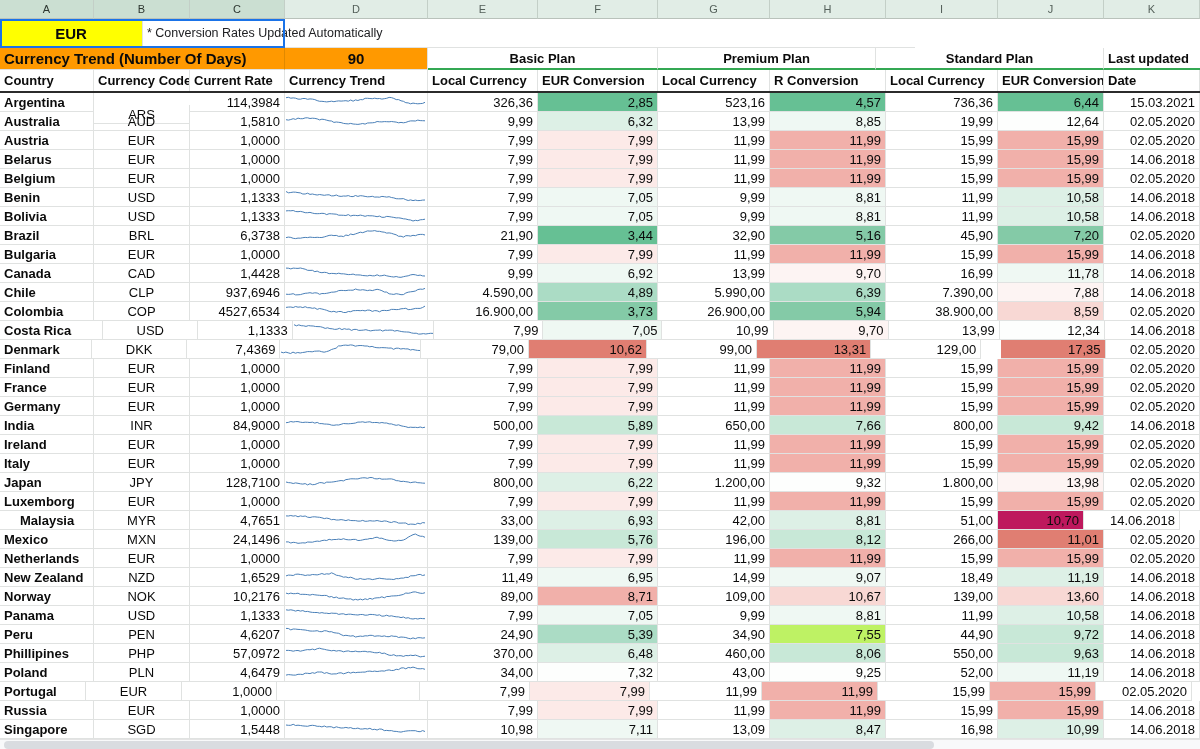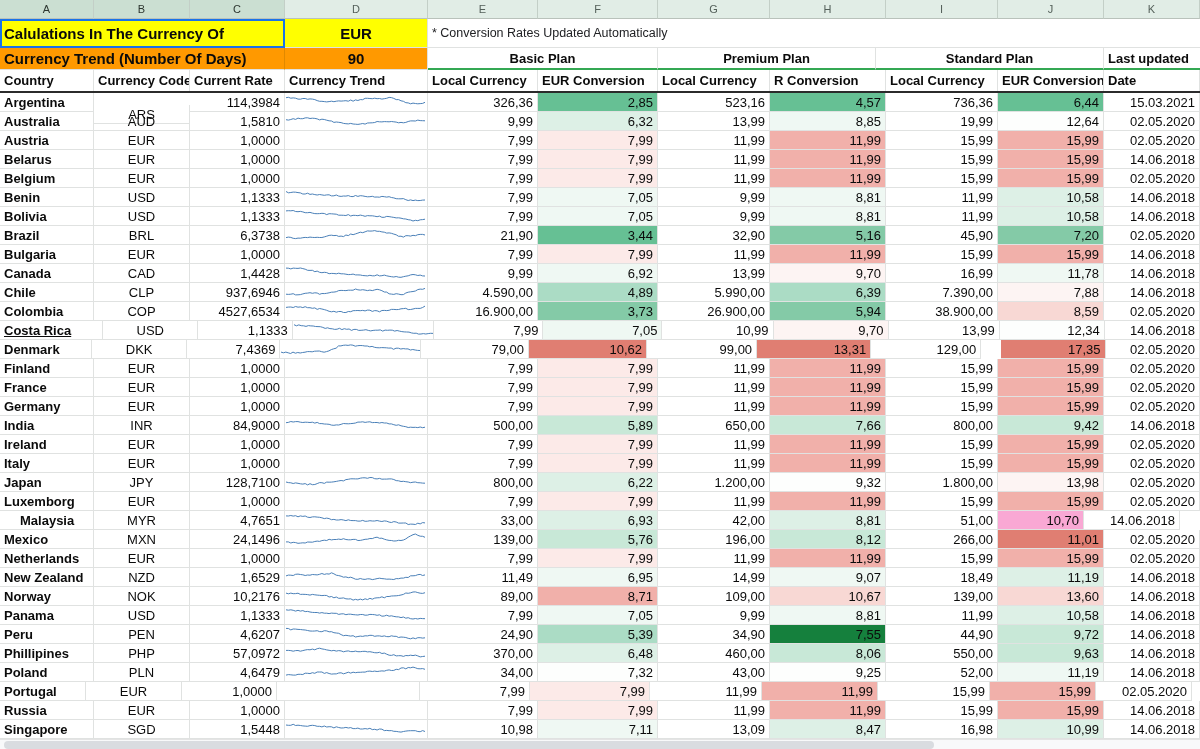--- a/index.html
+++ b/index.html
@@ -59,21 +59,20 @@
       <div class="colhead" style="width: 110px;">E</div>
       <div class="colhead" style="width: 120px;">F</div>
       <div class="colhead" style="width: 112px;">G</div>
       <div class="colhead" style="width: 116px;">H</div>
       <div class="colhead" style="width: 112px;">I</div>
       <div class="colhead" style="width: 106px;">J</div>
       <div class="colhead" style="width: 96px;">K</div>
     </div>
 
   <div class="frow r1">
-    <div class="cell title-cell left">Calulations In The Currency Of</div>
     <div class="cell cur-cell">EUR</div>
     <div class="cell note-cell left">* Conversion Rates Updated Automatically</div>
   </div>
 
   <div class="frow r2">
     <div class="cell trend-title left">Currency Trend (Number Of Days)</div>
     <div class="cell days-cell">90</div>
     <div class="cell plan planEF">Basic Plan</div>
     <div class="cell plan planIJ">Premium Plan</div>
     <div class="cell plan planGH">Standard Plan</div>
@@ -277,21 +276,21 @@
         </div>
         <div class="cell num" style="width: 110px;">16.900,00</div>
         <div class="cell num" style="width: 120px; background: rgb(132, 202, 167);">3,73</div>
         <div class="cell num" style="width: 112px;">26.900,00</div>
         <div class="cell num" style="width: 116px; background: rgb(132, 202, 167);">5,94</div>
         <div class="cell num" style="width: 112px;">38.900,00</div>
         <div class="cell num" style="width: 106px; background: rgb(248, 216, 212);">8,59</div>
         <div class="cell num" style="width: 96px;">02.05.2020</div>
       </div>
       <div class="drow">
-        <div class="cell left bold" style="width: 104px; text-decoration: underline;">Costa Rica</div>
+        <div class="cell left bold" style="width: 104px;">Costa Rica</div>
         <div class="cell code" style="width: 96px;">USD</div>
         <div class="cell num" style="width: 95px;">1,1333</div>
         <div class="cell spark" style="width: 143px;">
           <svg width="142" height="18">
             <polyline points="1.0,3.7 3.4,4.8 5.8,3.9 8.2,4.7 10.6,4.8 13.0,5.4 15.4,4.6 17.8,4.9 20.2,5.0 22.6,5.5 25.0,5.6 27.4,5.7 29.8,6.4 32.2,7.4 34.6,6.8 36.9,7.6 39.3,7.8 41.7,8.4 44.1,8.2 46.5,7.3 48.9,8.6 51.3,7.7 53.7,8.3 56.1,8.0 58.5,9.4 60.9,8.4 63.3,8.4 65.7,9.4 68.1,9.3 70.5,9.1 72.9,8.7 75.3,9.4 77.7,9.9 80.1,9.4 82.5,9.2 84.9,9.2 87.3,8.9 89.7,10.1 92.1,9.1 94.5,9.3 96.9,9.1 99.3,9.2 101.7,10.1 104.1,9.5 106.4,10.1 108.8,10.6 111.2,10.9 113.6,11.0 116.0,11.1 118.4,11.9 120.8,12.3 123.2,12.2 125.6,13.1 128.0,13.0 130.4,12.6 132.8,13.0 135.2,12.6 137.6,12.3 140.0,12.4" fill="none" stroke="#4a80b8" stroke-width="1"></polyline>
           </svg>
         </div>
         <div class="cell num" style="width: 110px;">7,99</div>
         <div class="cell num" style="width: 120px; background: rgb(239, 248, 243);">7,05</div>
         <div class="cell num" style="width: 112px;">10,99</div>
@@ -436,21 +435,21 @@
         <div class="cell spark" style="width: 143px;">
           <svg width="142" height="18">
             <polyline points="1.0,4.9 3.4,5.0 5.8,4.5 8.2,5.1 10.6,4.7 13.0,5.8 15.4,4.9 17.8,5.4 20.2,5.0 22.6,6.2 25.0,6.5 27.4,5.9 29.8,5.8 32.2,6.1 34.6,6.3 36.9,6.8 39.3,7.6 41.7,7.1 44.1,7.6 46.5,8.7 48.9,8.4 51.3,9.0 53.7,9.0 56.1,8.6 58.5,9.0 60.9,9.6 63.3,8.8 65.7,9.5 68.1,9.6 70.5,9.6 72.9,10.1 75.3,10.1 77.7,9.4 80.1,10.3 82.5,10.2 84.9,9.7 87.3,10.0 89.7,10.0 92.1,9.5 94.5,10.1 96.9,10.5 99.3,9.9 101.7,10.2 104.1,11.1 106.4,11.5 108.8,10.6 111.2,11.0 113.6,12.1 116.0,12.1 118.4,12.0 120.8,12.0 123.2,13.5 125.6,13.1 128.0,13.2 130.4,13.5 132.8,12.2 135.2,12.9 137.6,11.6 140.0,11.9" fill="none" stroke="#4a80b8" stroke-width="1"></polyline>
           </svg>
         </div>
         <div class="cell num" style="width: 110px;">33,00</div>
         <div class="cell num" style="width: 120px; background: rgb(221, 240, 230);">6,93</div>
         <div class="cell num" style="width: 112px;">42,00</div>
         <div class="cell num" style="width: 116px; background: rgb(221, 240, 230);">8,81</div>
         <div class="cell num" style="width: 112px;">51,00</div>
-        <div class="cell num" style="width: 86px; background: #f9a8d4;">10,70</div>
+        <div class="cell num" style="width: 86px; background: #be185d;">10,70</div>
         <div class="cell num" style="width: 96px;">14.06.2018</div>
       </div>
       <div class="drow">
         <div class="cell left bold" style="width: 94px;">Mexico</div>
         <div class="cell code" style="width: 96px;">MXN</div>
         <div class="cell num" style="width: 95px;">24,1496</div>
         <div class="cell spark" style="width: 143px;">
           <svg width="142" height="18">
             <polyline points="1.0,11.9 3.4,11.9 5.8,13.0 8.2,12.3 10.6,12.6 13.0,13.3 15.4,13.1 17.8,12.8 20.2,13.0 22.6,12.0 25.0,12.1 27.4,12.2 29.8,11.5 32.2,11.1 34.6,11.4 36.9,10.6 39.3,10.2 41.7,10.5 44.1,9.3 46.5,9.9 48.9,9.5 51.3,9.5 53.7,9.1 56.1,9.5 58.5,8.7 60.9,9.5 63.3,9.8 65.7,9.8 68.1,9.4 70.5,9.4 72.9,10.5 75.3,10.4 77.7,9.9 80.1,9.3 82.5,9.2 84.9,8.5 87.3,8.6 89.7,7.6 92.1,7.2 94.5,8.3 96.9,8.2 99.3,9.2 101.7,9.9 104.1,10.4 106.4,10.5 108.8,11.0 111.2,10.9 113.6,10.3 116.0,10.5 118.4,10.0 120.8,8.9 123.2,7.2 125.6,5.9 128.0,4.7 130.4,4.0 132.8,5.3 135.2,6.2 137.6,6.3 140.0,7.3" fill="none" stroke="#4a80b8" stroke-width="1"></polyline>
           </svg>
@@ -532,21 +531,21 @@
         <div class="cell code" style="width: 96px;">PEN</div>
         <div class="cell num" style="width: 95px;">4,6207</div>
         <div class="cell spark" style="width: 143px;">
           <svg width="142" height="18">
             <polyline points="1.0,3.4 3.4,3.5 5.8,4.9 8.2,4.0 10.6,4.1 13.0,4.4 15.4,4.5 17.8,4.8 20.2,5.0 22.6,5.5 25.0,6.0 27.4,6.1 29.8,6.0 32.2,5.7 34.6,6.6 36.9,6.7 39.3,5.7 41.7,5.9 44.1,6.8 46.5,6.7 48.9,7.7 51.3,8.0 53.7,8.3 56.1,9.6 58.5,10.7 60.9,10.3 63.3,10.7 65.7,11.1 68.1,10.7 70.5,12.0 72.9,11.5 75.3,11.1 77.7,11.4 80.1,10.8 82.5,10.9 84.9,10.3 87.3,10.4 89.7,11.3 92.1,10.9 94.5,10.9 96.9,11.4 99.3,10.9 101.7,11.6 104.1,11.7 106.4,10.8 108.8,11.3 111.2,11.3 113.6,12.5 116.0,12.0 118.4,12.2 120.8,12.5 123.2,13.3 125.6,13.8 128.0,12.9 130.4,13.7 132.8,12.7 135.2,12.7 137.6,13.1 140.0,12.8" fill="none" stroke="#4a80b8" stroke-width="1"></polyline>
           </svg>
         </div>
         <div class="cell num" style="width: 110px;">24,90</div>
         <div class="cell num" style="width: 120px; background: rgb(171, 220, 197);">5,39</div>
         <div class="cell num" style="width: 112px;">34,90</div>
-        <div class="cell num" style="width: 116px; background: #15803d;">7,55</div>
+        <div class="cell num" style="width: 116px; background: #bef264;">7,55</div>
         <div class="cell num" style="width: 112px;">44,90</div>
         <div class="cell num" style="width: 106px; background: rgb(200, 232, 215);">9,72</div>
         <div class="cell num" style="width: 96px;">14.06.2018</div>
       </div>
       <div class="drow">
         <div class="cell left bold" style="width: 94px;">Phillipines</div>
         <div class="cell code" style="width: 96px;">PHP</div>
         <div class="cell num" style="width: 95px;">57,0972</div>
         <div class="cell spark" style="width: 143px;">
           <svg width="142" height="18">

